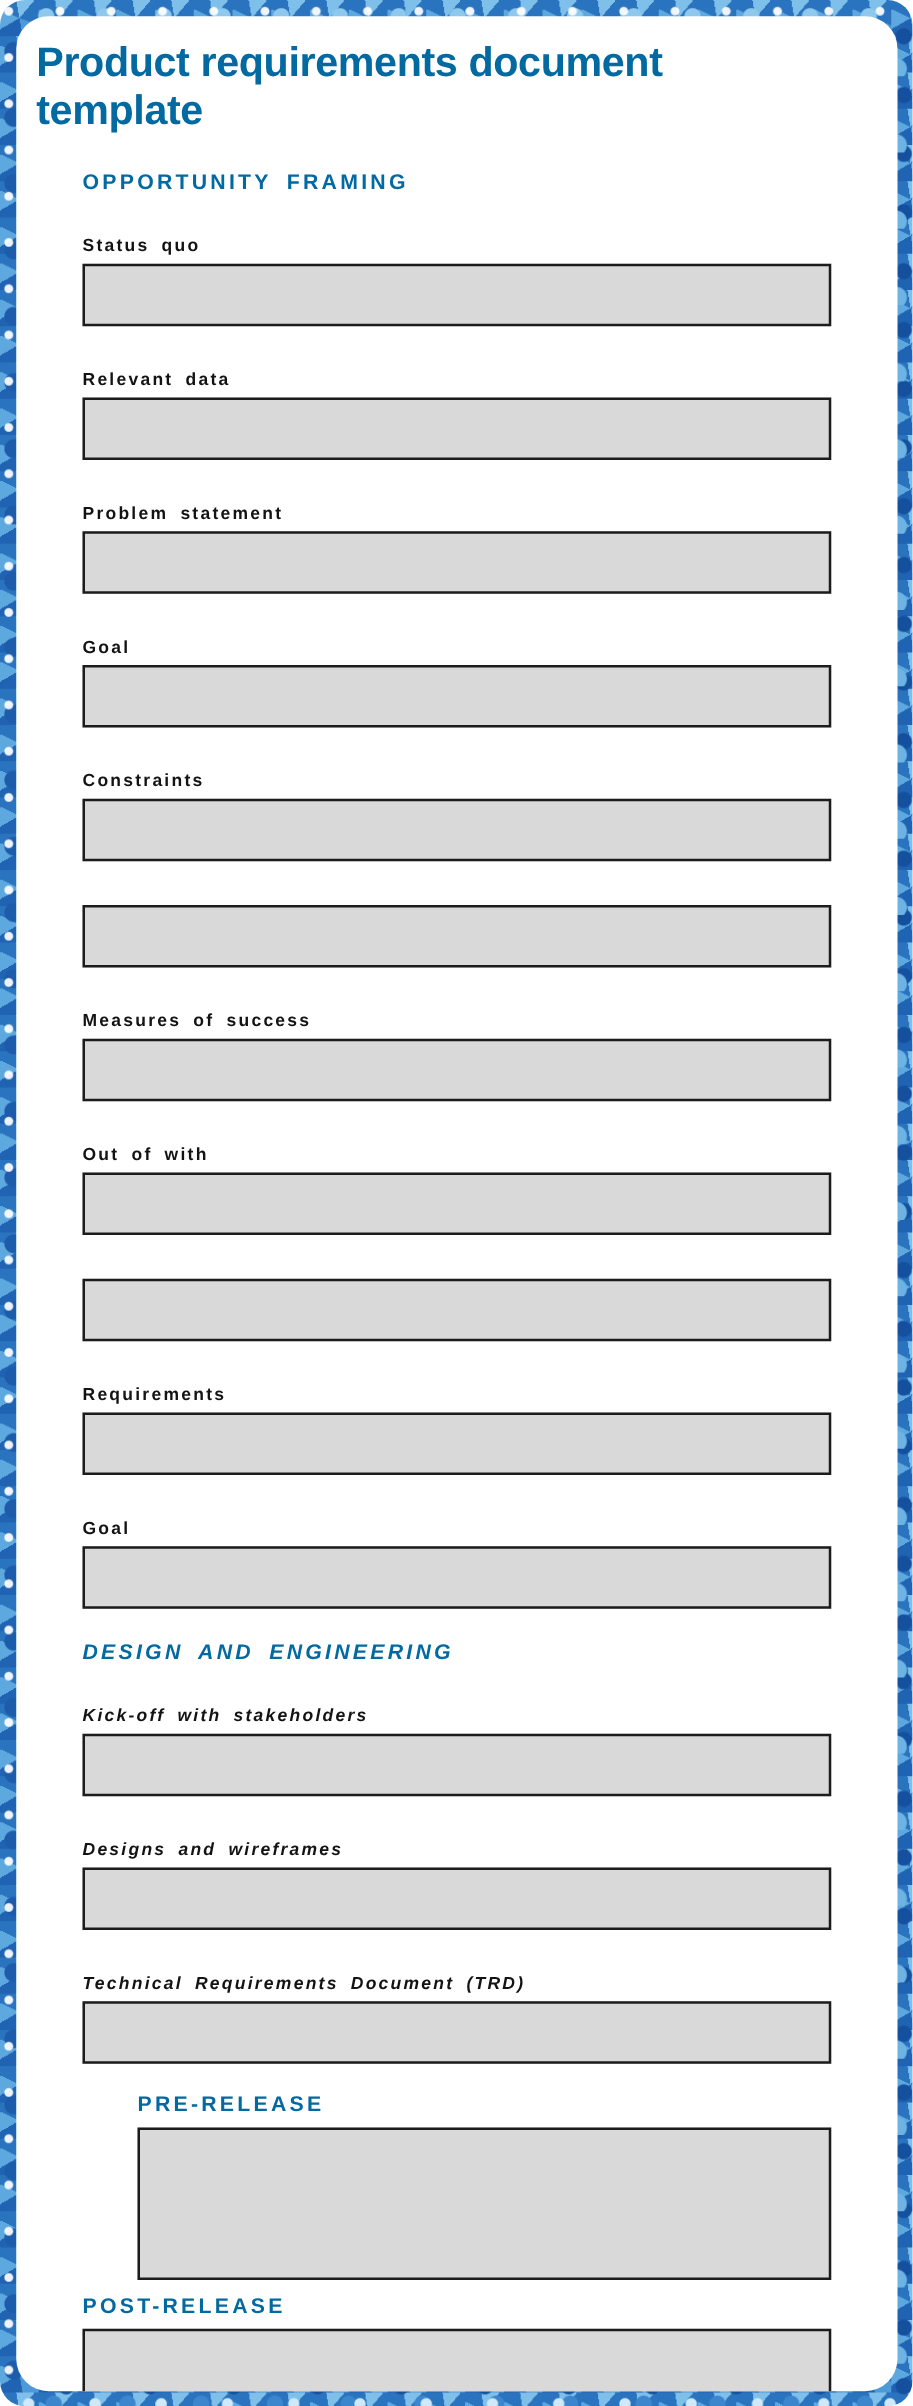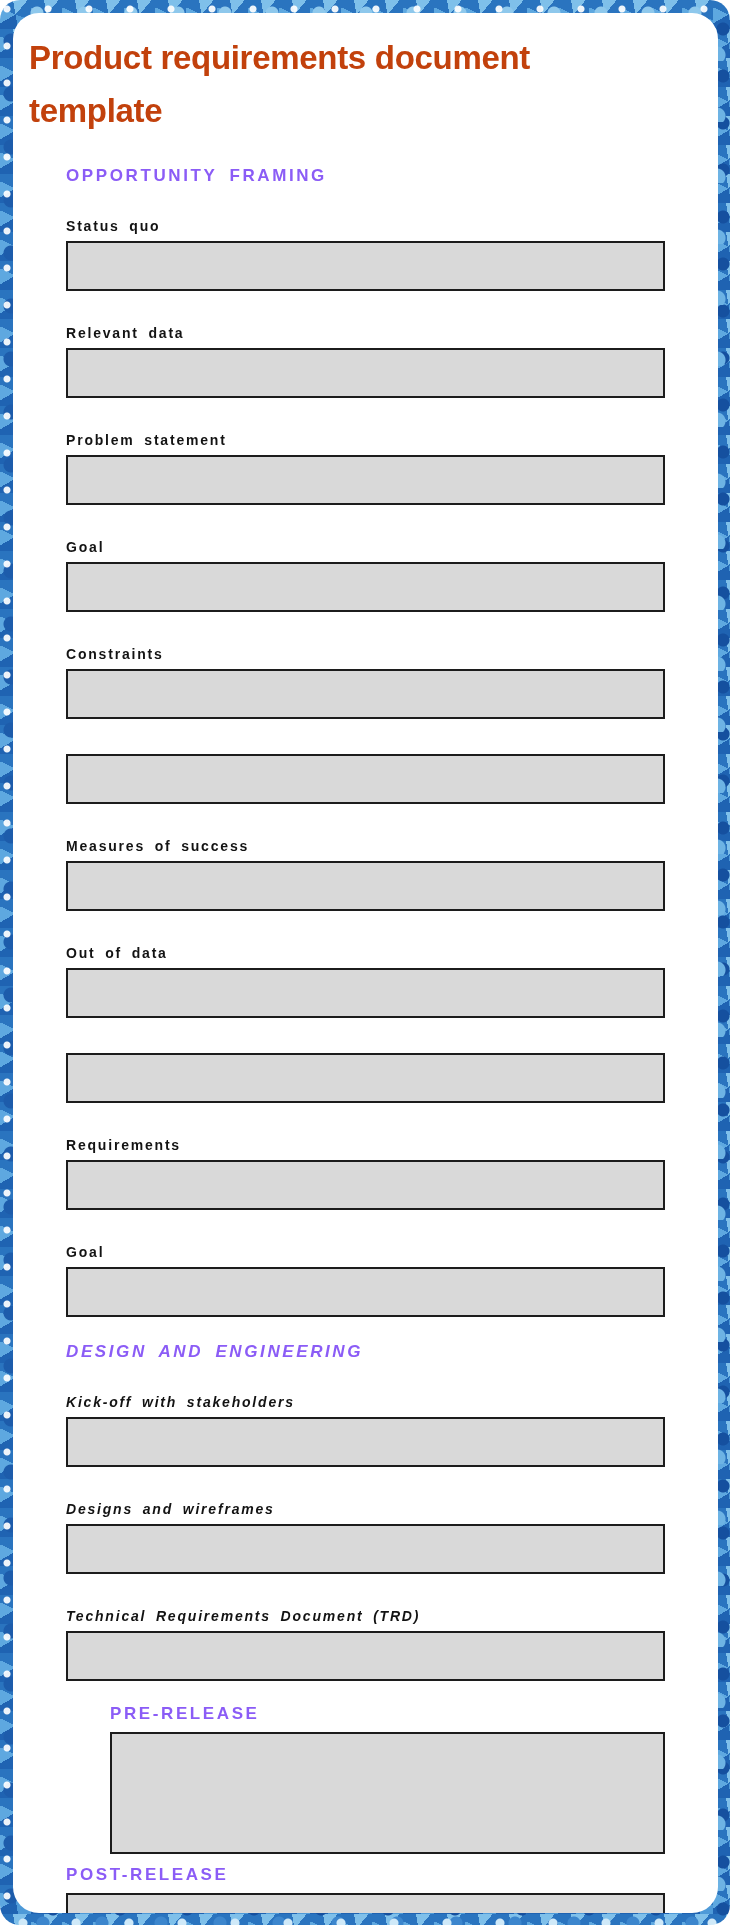--- a/index.html
+++ b/index.html
@@ -37,37 +37,37 @@
     height: 100%;
     box-sizing: border-box;
     background: #ffffff;
     border-radius: 26px;
     padding: 18px 53px 14px 53px;
     overflow: hidden;
   }
   .page-title {
     margin: 0 0 30px -37px;
     font-size: 33px;
-    line-height: 53px;
+    line-height: 38px;
     font-weight: bold;
     letter-spacing: -0.3px;
-    color: #c2410c;
+    color: #0369a1;
   }
   .section { margin: 0; }
   #sections > .section:nth-child(2) { margin-top: 26px; font-style: italic; }
   #sections > .section:nth-child(3) { margin-top: 20px; padding-left: 44px; }
   #sections > .section:nth-child(4) { margin-top: 12px; }
   .section-heading {
     margin: 0 0 34px 0;
     font-size: 17px;
     line-height: 17px;
     font-weight: bold;
     letter-spacing: 2.6px;
     word-spacing: 5px;
-    color: #8b5cf6;
+    color: #0369a1;
   }
   .section.big .section-heading { margin-bottom: 10px; }
   .field { margin-bottom: 24px; margin-top: 35px; }
   .field-label {
     margin-bottom: 8px;
     font-size: 14px;
     line-height: 14px;
     font-weight: bold;
     letter-spacing: 1.8px;
     word-spacing: 4px;
@@ -114,21 +114,21 @@
             <div class="field-box"></div>
           </div>
           <div class="field">
             <div class="field-box"></div>
           </div>
           <div class="field">
             <div class="field-label">Measures of success</div>
             <div class="field-box"></div>
           </div>
           <div class="field">
-            <div class="field-label">Out of data</div>
+            <div class="field-label">Out of with</div>
             <div class="field-box"></div>
           </div>
           <div class="field">
             <div class="field-box"></div>
           </div>
           <div class="field">
             <div class="field-label">Requirements</div>
             <div class="field-box"></div>
           </div>
           <div class="field">

